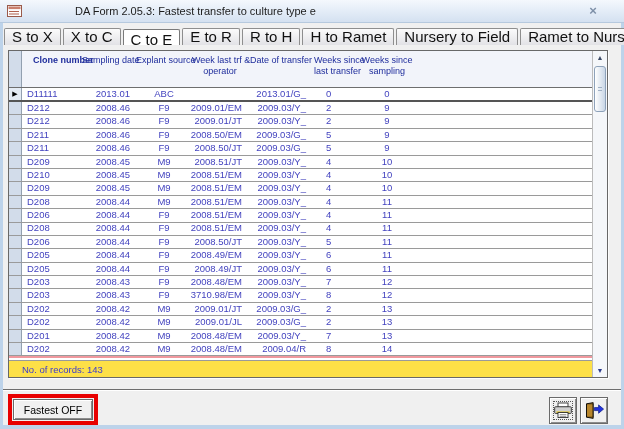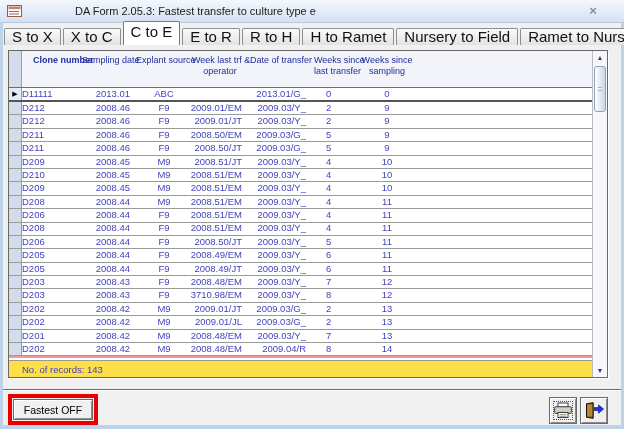--- a/index.html
+++ b/index.html
@@ -28,21 +28,21 @@
   .bodyarea { position:absolute; top:23px; left:3px; right:3px; bottom:4px; background:#f0f0f0; }
   
   .tabstrip { position:absolute; top:1px; left:1px; height:21px; display:flex; align-items:flex-end; }
   .tab {
     height:17px; line-height:16px; padding:0 7px; font-size:15px; color:#111;
     background:linear-gradient(#fbfbfb,#e2e2e6);
     border:1px solid #8e8e8e; border-bottom:none;
     border-radius:2px 2px 0 0; margin-right:2px; white-space:nowrap;
   }
   .tab.active {
-    height:24px; line-height:19px; background:#ffffff; position:relative; z-index:2;
+    height:16px; line-height:19px; background:#ffffff; position:relative; z-index:2;
     border-color:#7a7a7a;
   }
   
   .tablebox {
     position:absolute; left:5px; top:27px; width:600px; height:328px;
     background:#ffffff; border:1px solid #686868;
     box-shadow:1px 1px 0 #fdfdfd;
   }
   .theader {
     position:relative; margin-right:15px; height:37px;
@@ -62,21 +62,21 @@
   .selcell {
     width:13px; flex:none; background:#d2dcea; border-right:1px solid #93a0b0;
     font-size:7px; color:#000; display:flex; align-items:center; justify-content:center;
   }
   .trow.current .selcell { background:#e4ebf4; }
   .cell { flex:none; line-height:12.5px; display:flex; align-items:center; white-space:nowrap; overflow:visible; }
   
   .w0{width:60px;} .w1{width:54px;} .w2{width:56px;} .w3{width:56px;}
   .w4{width:66px;} .w5{width:46px;} .w6{width:54px;}
   .hcell.w0{text-align:left; padding-left:11px;font-weight:bold;}
-  .cell.w0{justify-content:flex-start; }
+  .cell.w0{justify-content:flex-start; padding-left:5px;}
   .cell.w1{justify-content:flex-end; padding-right:6px;}
   .cell.w2{justify-content:center;}
   .cell.w3{justify-content:flex-end; padding-right:6px;}
   .cell.w4{justify-content:flex-end; padding-right:8px;}
   .cell.w5{justify-content:flex-start; padding-left:12px;}
   .cell.w6{justify-content:center;}
   .pinkline { margin-right:15px; height:2px; background:#f0989e; }
   .tfooter {
     position:absolute; left:0; right:15px; bottom:0; height:17px;
     background:#fde047; border-top:1px solid #9a9a9a;

